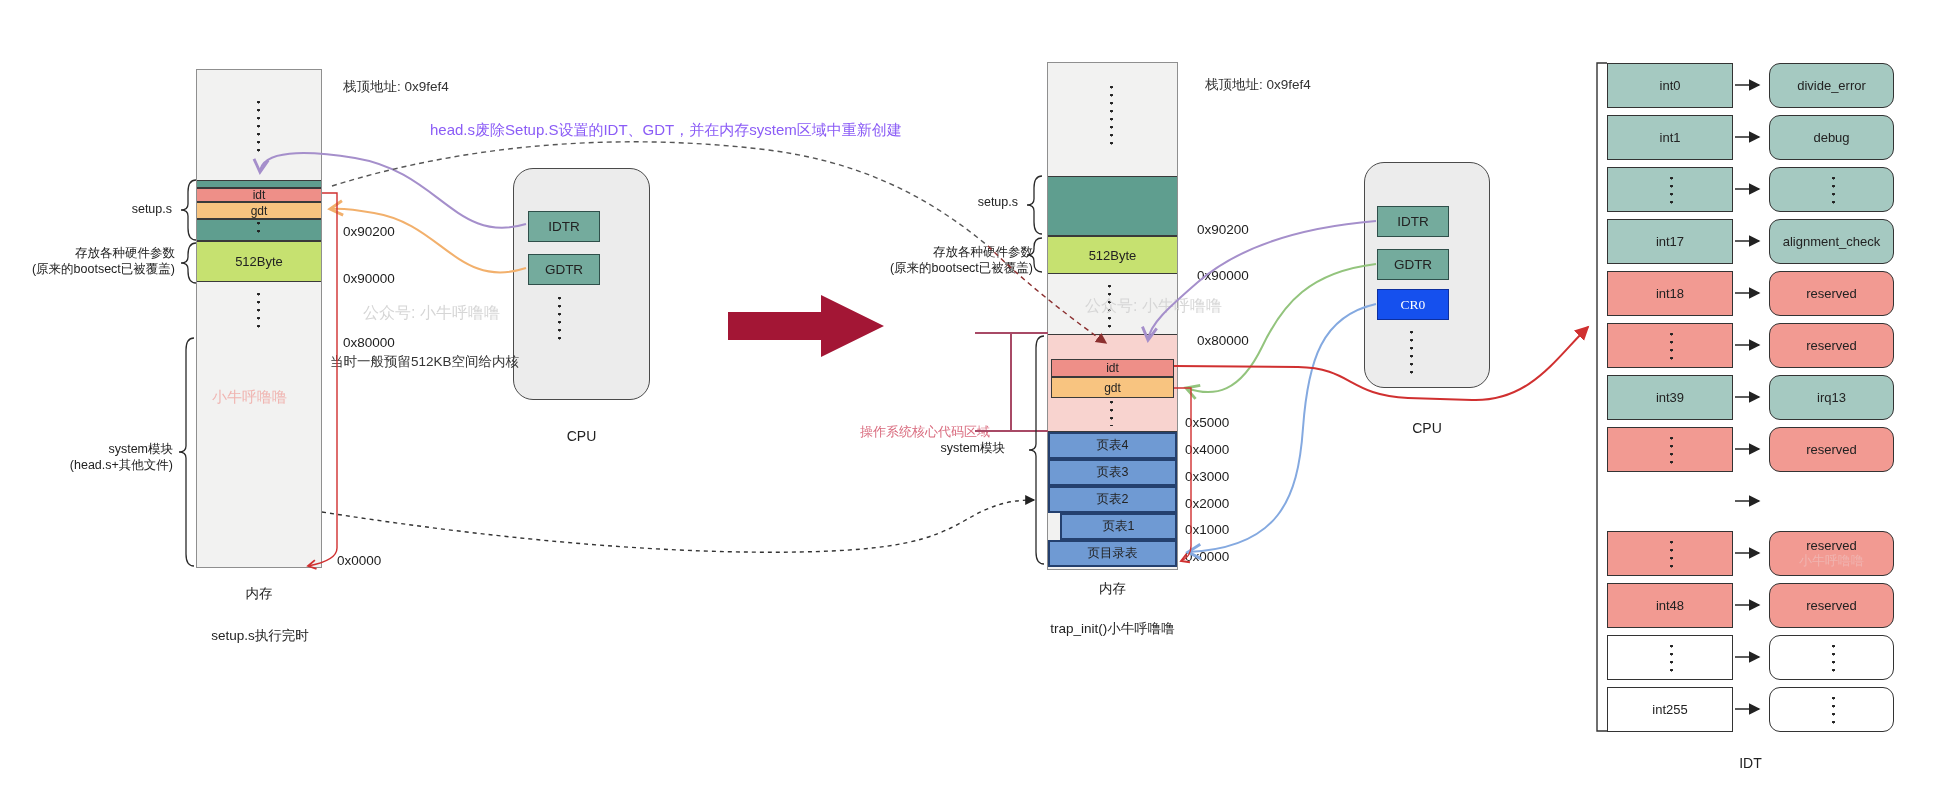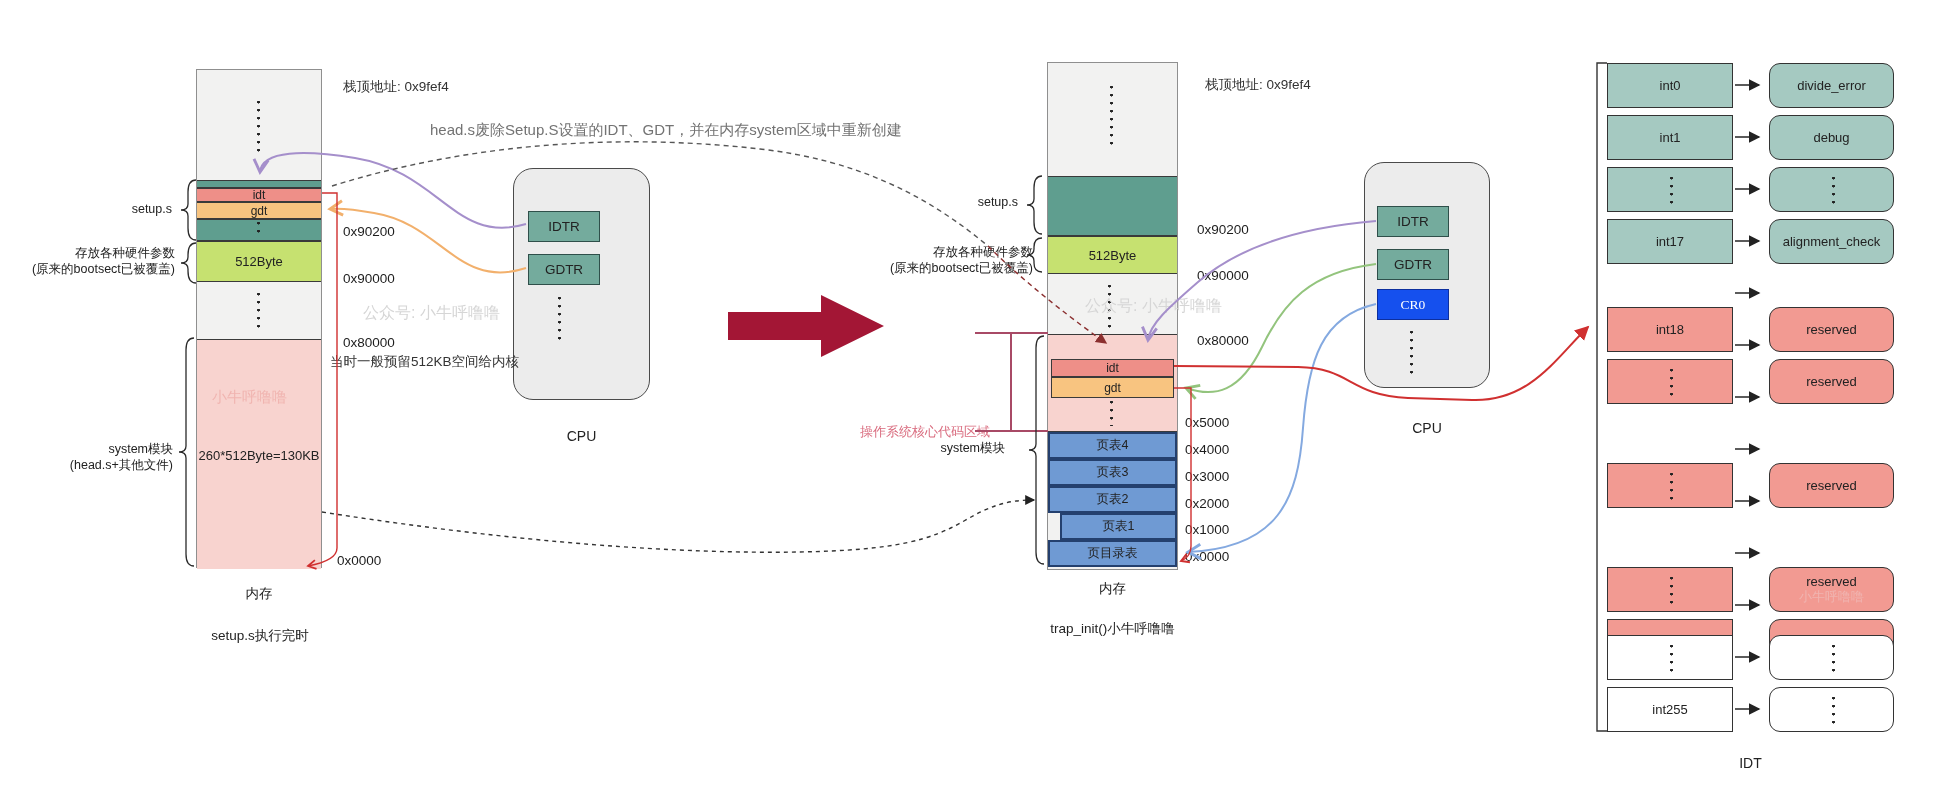--- a/index.html
+++ b/index.html
@@ -15,37 +15,37 @@
   .orangeb{background:var(--c-orange,#f8c480);}
   .greenb{background:var(--c-green,#c6e170);}
   .pinkb{background:var(--c-pink,#f8d3cf);}
   .bluerow{position:absolute;left:0;right:0;border:2px solid #24406e;box-sizing:border-box;
            background:var(--c-bluerow,#6f9ad3);display:flex;align-items:center;justify-content:center;
            font-size:12.5px;z-index:3;}
   .lbl{position:absolute;font-size:12.5px;color:#222;line-height:1.25;z-index:4;}
   .lbl.r{text-align:right;}
   .addr{position:absolute;font-size:13.5px;color:#1d1d1d;z-index:4;}
   .note{position:absolute;font-size:13.5px;color:#333;z-index:4;}
-  .bignote{position:absolute;font-size:15px;color:#737373;z-index:4;}
+  .bignote{position:absolute;font-size:15px;color:#8b5cf6;z-index:4;}
   .caption{position:absolute;font-size:13.5px;color:#222;text-align:center;z-index:4;}
   .cpu{position:absolute;background:#ececec;border:1.3px solid #4a4a4a;border-radius:20px;box-sizing:border-box;z-index:2;}
   .reg{position:absolute;width:72px;height:31px;display:flex;align-items:center;justify-content:center;
        font-size:13.5px;border:1px solid #2f4f4a;box-sizing:border-box;background:var(--c-regteal,#74ab9d);z-index:3;}
   .reg.cr0{background:var(--c-cr0,#1550ee);color:#fff;border-color:#0d2f9e;}
   .vd{position:absolute;width:3px;background-image:radial-gradient(circle at 1.5px 2.2px,#222 1.2px,transparent 1.45px);
       background-size:3px 8px;background-repeat:repeat-y;z-index:4;}
   .wm{position:absolute;color:#d6d6d6;z-index:5;white-space:nowrap;}
   .wm.pinkwm{color:#f0b4b0;}
   .irow{position:absolute;left:1607px;width:287px;height:45px;z-index:2;}
   .ibox{position:absolute;top:0;height:45px;display:flex;align-items:center;justify-content:center;
         font-size:13px;border:1.3px solid #333;box-sizing:border-box;background:#fff;}
   .ibox.l{left:0;width:126px;}
   .ibox.rr{left:162px;width:125px;border-radius:11px;}
   .irow.tealr .ibox{background:var(--c-idtteal,#a5c9c1);}
-  .irow.redr .ibox{background:var(--c-idtred,#f29a92);margin-top:36px;}
+  .irow.redr .ibox{background:var(--c-idtred,#f29a92);}
   .irow.whiter .ibox{background:#fff;}
   .ibox .vd{left:50%;top:8px;height:29px;}
   .corelbl{position:absolute;font-size:13px;color:var(--c-core,#d96b7e);z-index:4;text-align:center;margin-top:44px;}
   .zhihu{position:absolute;font-size:50px;font-weight:600;letter-spacing:2px;color:#c9c9c9;z-index:8;white-space:nowrap;}
 </style>
 </head>
 <body>
 
 <div class="canvas">
 
@@ -54,23 +54,20 @@
     <div class="seg salmon" style="top:118px;height:14px;font-size:12px;">
         <span>idt</span>
       </div>
     <div class="seg orangeb" style="top:132px;height:17px;font-size:12px;">
         <span>gdt</span>
       </div>
     <div class="seg teal" style="top:149px;height:22px;"></div>
     <div class="seg greenb" style="top:171px;height:41px;">
         <span>512Byte</span>
       </div>
-    <div class="seg pinkb" style="top:269px;height:230px;border-bottom:none;align-items:flex-start;">
-      <span style="margin-top:108px;">260*512Byte=130KB</span>
-    </div>
   </div>
 
   <i class="vd" style="left:257px;top:100px;height:52px;"></i>
   <i class="vd" style="left:257px;top:221px;height:17px;"></i>
   <i class="vd" style="left:257px;top:292px;height:38px;"></i>
   <div class="wm pinkwm" style="left:212px;top:388px;font-size:15px;">小牛呼噜噜</div>
 
   <div class="lbl r" style="right:1771px;top:202px;width:90px;">setup.s</div>
   <div class="lbl r" style="right:1768px;top:246px;width:160px;">
     <span>存放各种硬件参数</span><br>
@@ -203,20 +200,28 @@
     <div class="ibox rr">
         <span>reserved</span>
       </div>
   </div>
   <div class="irow redr" style="top:323px;">
     <div class="ibox l">
         <i class="vd"></i>
       </div>
     <div class="ibox rr">
         <span>reserved</span>
+      </div>
+  </div>
+  <div class="irow tealr" style="top:375px;">
+    <div class="ibox l">
+        <span>int39</span>
+      </div>
+    <div class="ibox rr">
+        <span>irq13</span>
       </div>
   </div>
   <div class="irow redr" style="top:427px;">
     <div class="ibox l">
         <i class="vd"></i>
       </div>
     <div class="ibox rr">
         <span>reserved</span>
       </div>
   </div>

